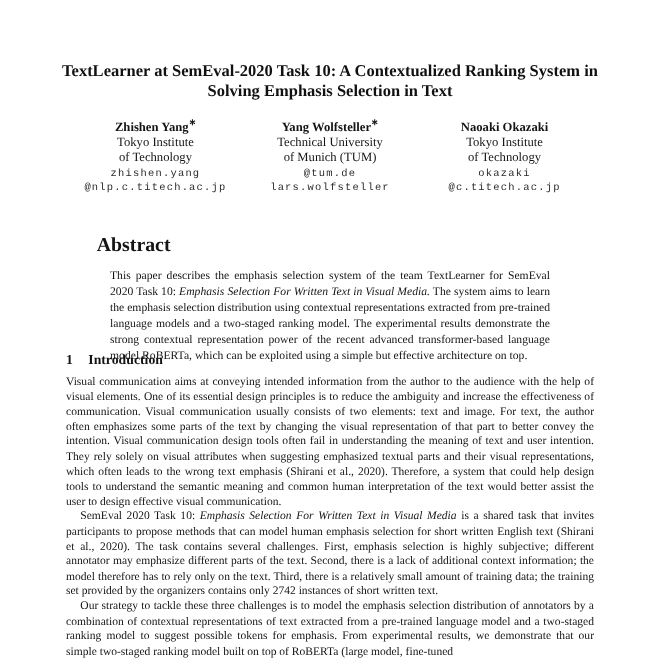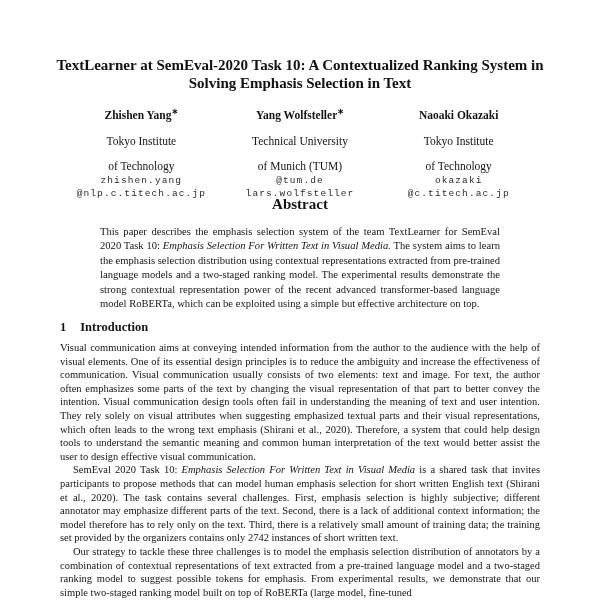--- a/index.html
+++ b/index.html
@@ -31,38 +31,38 @@
     justify-content: space-between;
     gap: 12px;
   }
   .author { flex: 1; text-align: center; }
   .author-name {
     font-size: 11.5px;
     font-weight: bold;
     line-height: 15px;
   }
   .author-name sup { font-size: 8px; }
-  .affil { font-size: 11.5px; line-height: 13.5px; margin-top: 12px; }
+  .affil { font-size: 11.5px; line-height: 13.5px; }
   .email {
     font-family: "Liberation Mono", monospace;
     font-size: 9.5px;
     line-height: 13.5px;
     letter-spacing: 1.1px;
     color: #2a2a2a;
     white-space: nowrap;
   }
   .abstract {
     position: absolute;
     top: 196px; left: 88px; width: 424px;
   }
   .abstract-heading {
-    text-align: center;
+    text-align: left;
     font-weight: bold;
-    font-size: 15px;
-    margin: 0 0 8px 0;
+    font-size: 18px;
+    margin: 16px 0 8px 0;
   }
   .abstract-body {
     margin: 12px;
     font-size: 10.6px;
     line-height: 14.4px;
     text-align: justify;
   }
   .section-heading {
     position: absolute;
     top: 320px; left: 60px;

